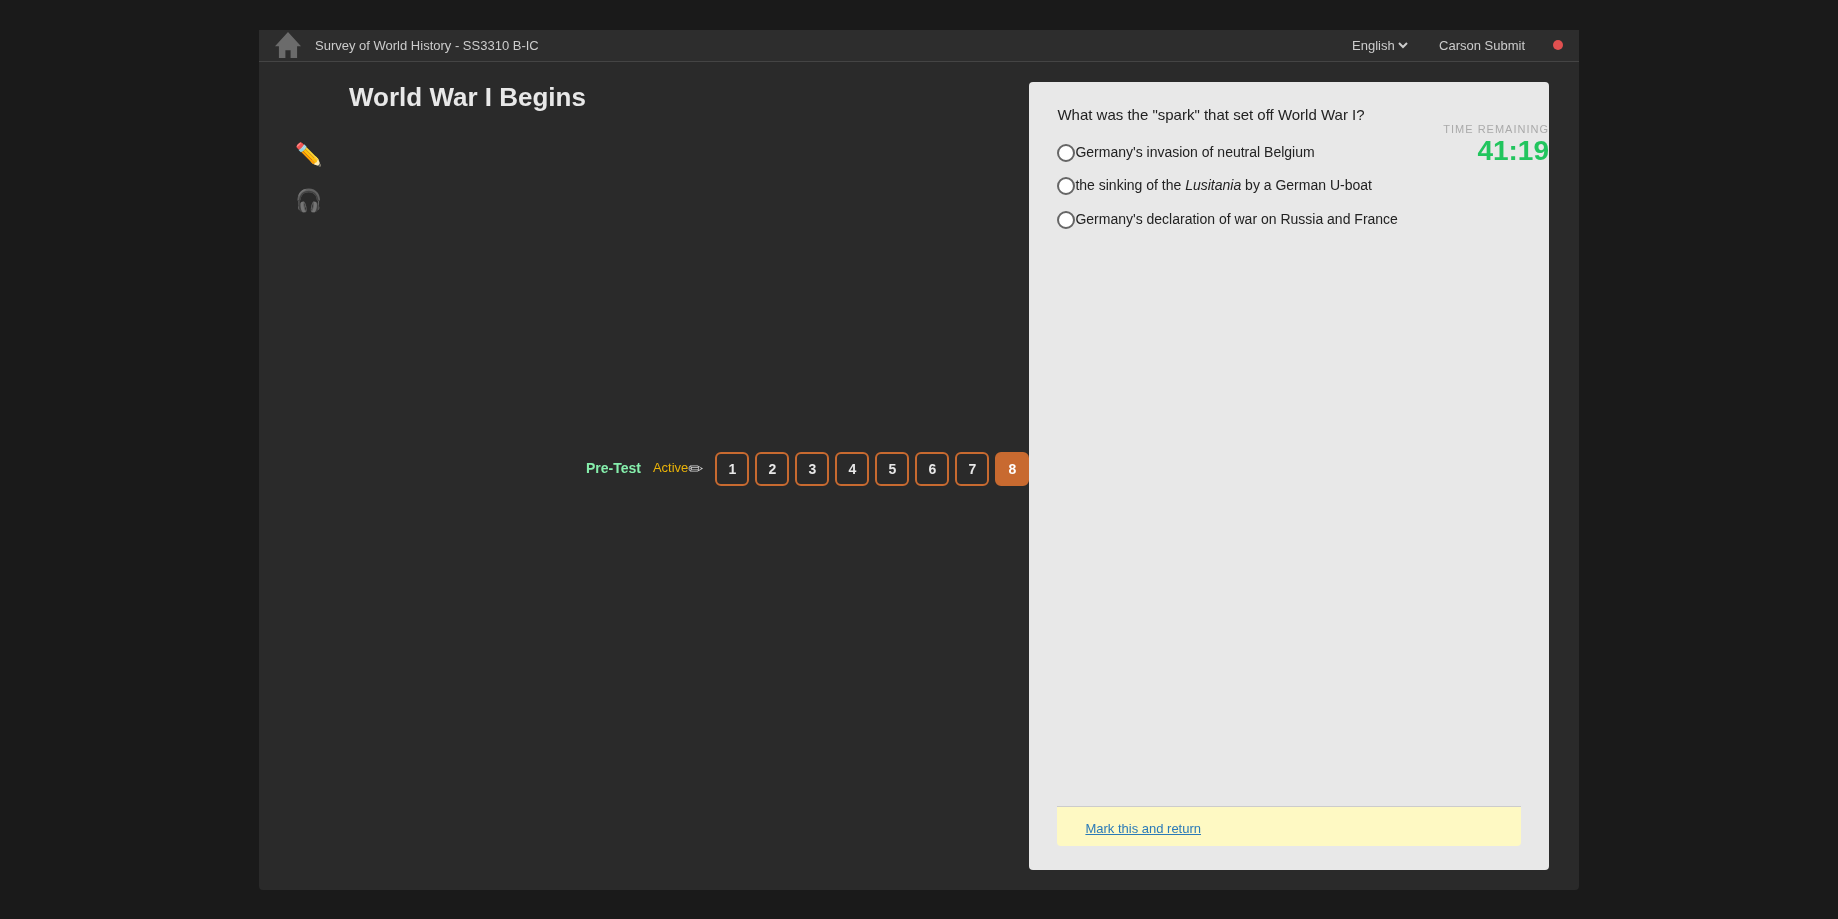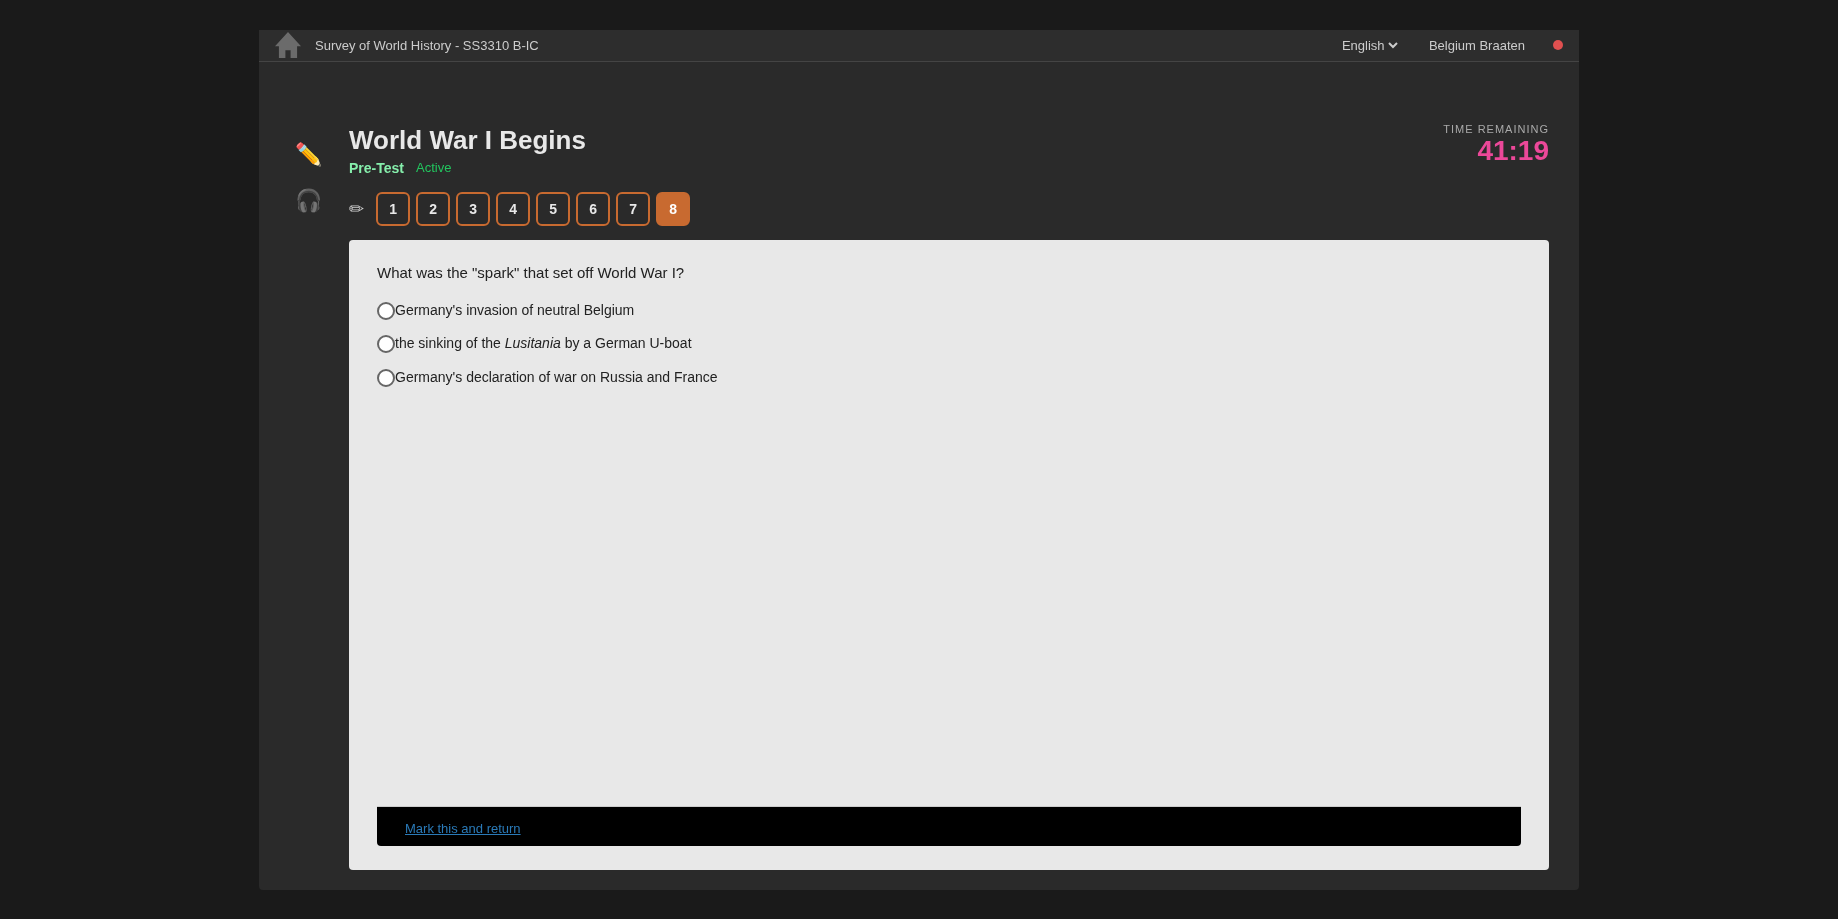--- a/index.html
+++ b/index.html
@@ -95,22 +95,21 @@
     .sidebar-icon {
       color: #aaa;
       font-size: 22px;
       cursor: pointer;
     }
 
     
     .quiz-panel {
       flex: 1;
       display: flex;
-      flex-direction: column;
-      margin-top: 43px;
+      flex-direction: row;
     }
 
     .quiz-title {
       font-size: 26px;
       font-weight: bold;
       color: #e8e8e8;
       margin-bottom: 4px;
     }
 
     .quiz-subtitle-row {
@@ -121,21 +120,21 @@
     }
 
     .quiz-subtitle {
       font-size: 14px;
       color: #86efac;
       font-weight: bold;
     }
 
     .quiz-status {
       font-size: 13px;
-      color: #22c55e;
+      color: #eab308;
     }
 
     
     .question-nav {
       display: flex;
       align-items: center;
       gap: 6px;
       margin-bottom: 14px;
     }
 
@@ -175,21 +174,21 @@
 
     .timer-label {
       font-size: 11px;
       color: #aaa;
       letter-spacing: 1px;
       text-transform: uppercase;
     }
 
     .timer-value {
       font-size: 28px;
-      color: #ec4899;
+      color: #22c55e;
       font-weight: bold;
     }
 
     
     .question-box {
       background: #e8e8e8;
       border-radius: 4px;
       padding: 24px 28px;
       flex: 1;
       display: flex;
@@ -238,21 +237,21 @@
     .option-label em {
       font-style: italic;
     }
 
     
     .bottom-bar {
       display: flex;
       align-items: center;
       justify-content: space-between;
       padding: 14px 28px 10px 28px;
-      background: #000000;
+      background: #fef9c3;
       border-top: 1px solid #ccc;
       border-radius: 0 0 4px 4px;
     }
 
     .mark-return {
       color: #2a7ab8;
       font-size: 13px;
       text-decoration: underline;
       cursor: pointer;
       background: none;
@@ -307,21 +306,21 @@
 
 <div class="screen">
 
   <div class="top-bar">
     <div class="home-icon"></div>
     <span class="course-title">Survey of World History - SS3310 B-IC</span>
     <div class="top-right">
       <select class="language-select">
         <option>English</option>
       </select>
-      <span class="user-name">Belgium Braaten</span>
+      <span class="user-name">Carson Submit</span>
       <div class="status-dot"></div>
     </div>
   </div>
 
   <div class="content-area">
 
     <div class="left-sidebar">
       <span class="sidebar-icon">✏️</span>
       <span class="sidebar-icon">🎧</span>
     </div>

